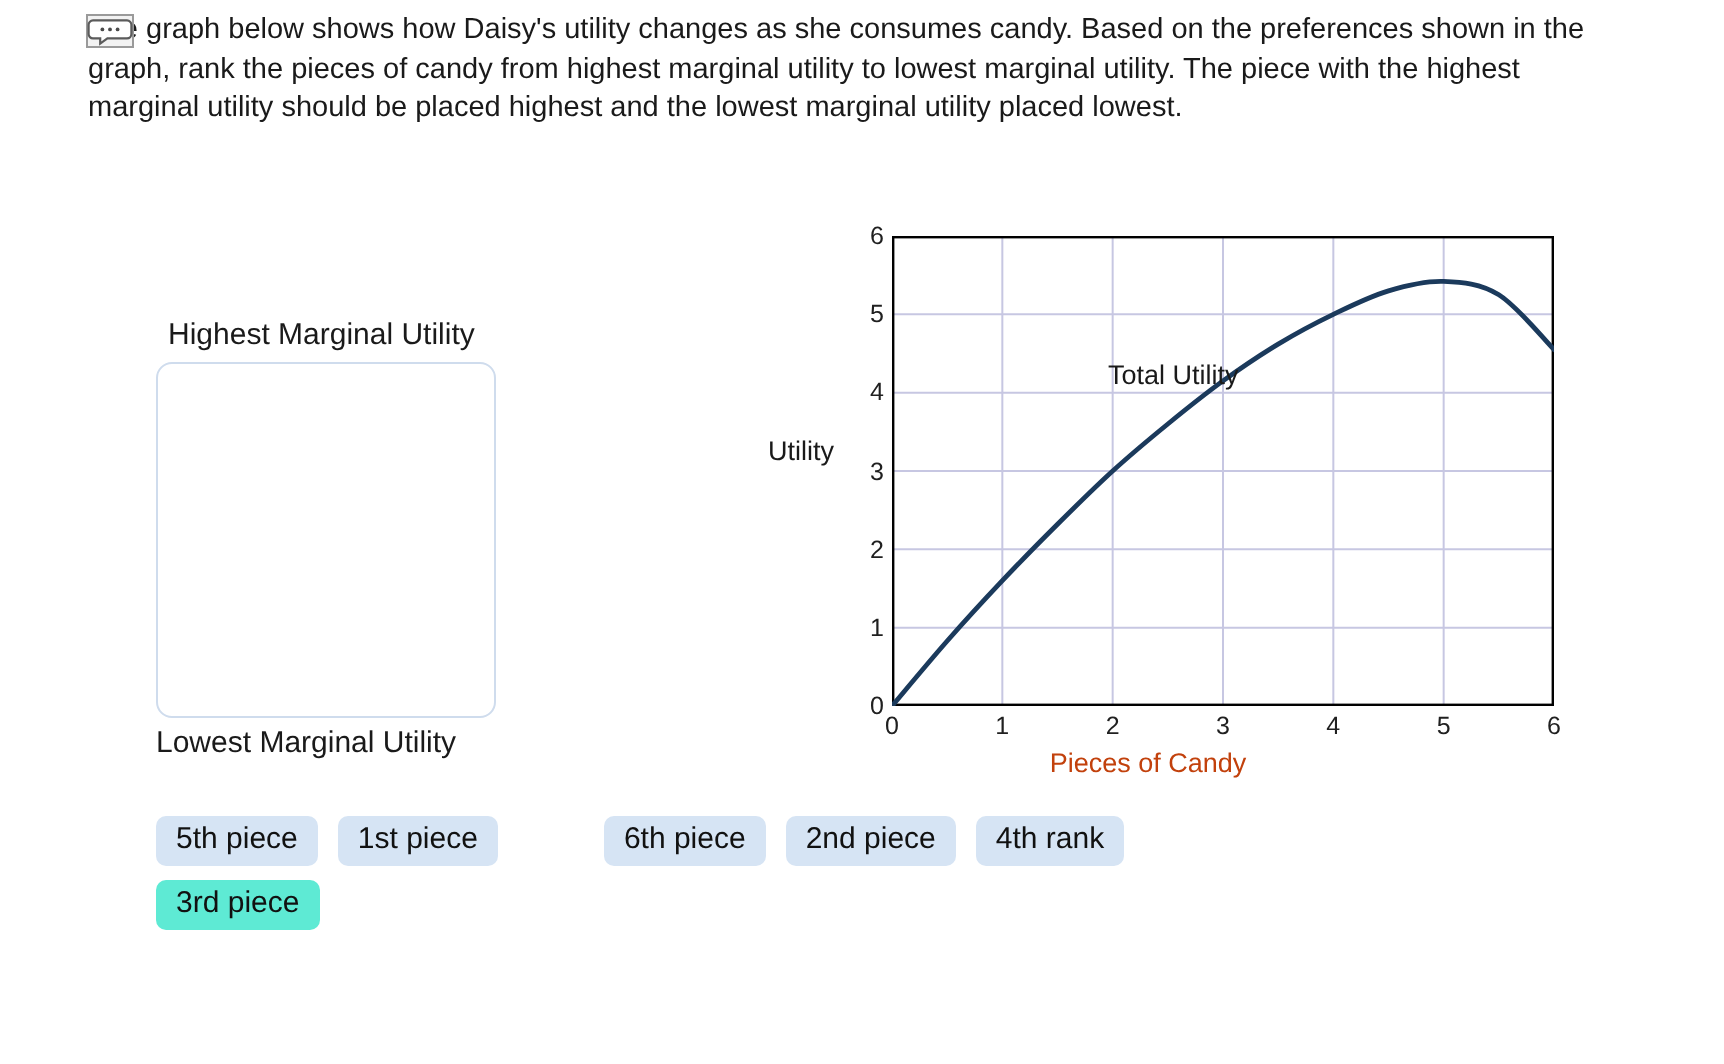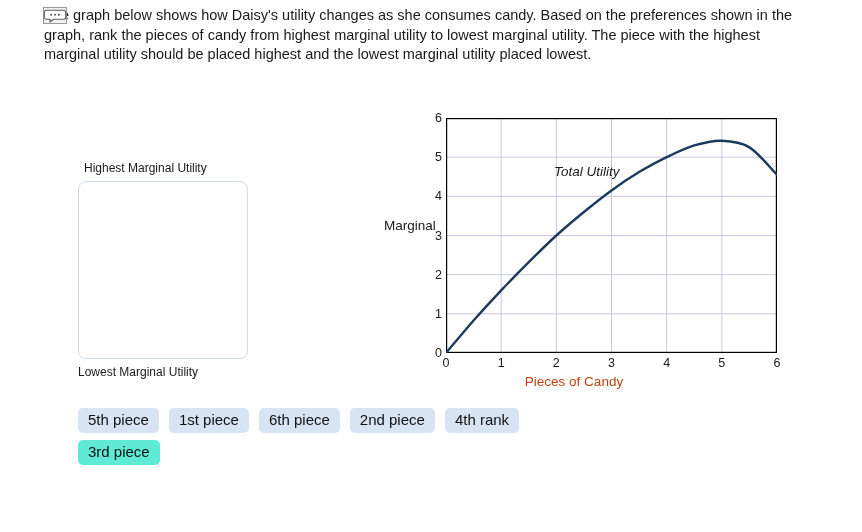--- a/index.html
+++ b/index.html
@@ -36,21 +36,21 @@
   }
 
   
   #rank-panel {
     position: absolute;
     left: 78px;
     top: 158px;
     width: 172px;
   }
   #rank-top-label, #rank-bottom-label {
-    font-size: 12px;
+    font-size: 15px;
     color: #1a1a1a;
     white-space: nowrap;
     line-height: 20px;
   }
   #rank-top-label { margin-left: 6px; }
   #rank-bottom-label { margin-left: 0px; }
   #dropzone {
     width: 168px;
     height: 176px;
     border: 1px solid #cfdced;
@@ -161,28 +161,28 @@
 
 <div id="rank-panel">
   <div id="rank-top-label">Highest Marginal Utility</div>
   <div id="dropzone"></div>
   <div id="rank-bottom-label">Lowest  Marginal Utility</div>
 </div>
 
 <div id="chips">
     <div class="chip" style="background: rgb(214, 228, 244); text-align: right;">5th piece</div>
     <div class="chip" style="background: rgb(214, 228, 244);">1st piece</div>
-    <div class="chip" style="background: rgb(214, 228, 244);">6th piece</div>
+    <div class="chip" style="background: rgb(214, 228, 244); margin-left: 43px;">6th piece</div>
     <div class="chip" style="background: rgb(214, 228, 244); text-align: center;">2nd piece</div>
     <div class="chip" style="background: rgb(214, 228, 244);">4th rank</div>
     <div class="chip" style="background: #5eead4;">3rd piece</div>
   </div>
 
 <div id="chart-wrap">
-  <div id="ylabel">Marginal</div>
+  <div id="ylabel">Utility</div>
   <div id="xlabel">Pieces of Candy</div>
   <div id="yticks">
       <div class="ytick" style="top: 245px;">0</div>
       <div class="ytick" style="top: 205.833px;">1</div>
       <div class="ytick" style="top: 166.667px;">2</div>
       <div class="ytick" style="top: 127.5px;">3</div>
       <div class="ytick" style="top: 88.3333px;">4</div>
       <div class="ytick" style="top: 49.1667px;">5</div>
       <div class="ytick" style="top: 10px;">6</div>
     </div>
@@ -204,14 +204,14 @@
         <line x1="0" x2="331" y1="39.16666666666666" y2="39.16666666666666" stroke="#c7c7e2" stroke-width="1"></line>
         <line y1="0" y2="235" x1="55.166666666666664" x2="55.166666666666664" stroke="#c7c7e2" stroke-width="1"></line>
         <line y1="0" y2="235" x1="110.33333333333333" x2="110.33333333333333" stroke="#c7c7e2" stroke-width="1"></line>
         <line y1="0" y2="235" x1="165.5" x2="165.5" stroke="#c7c7e2" stroke-width="1"></line>
         <line y1="0" y2="235" x1="220.66666666666666" x2="220.66666666666666" stroke="#c7c7e2" stroke-width="1"></line>
         <line y1="0" y2="235" x1="275.83333333333337" x2="275.83333333333337" stroke="#c7c7e2" stroke-width="1"></line>
       </g>
     <rect x="0.5" y="0.5" width="330" height="234" fill="none" stroke="#000000" stroke-width="1.4"></rect>
     <path id="curve" fill="none" stroke-width="2.4" stroke-linecap="round" stroke-linejoin="round" d="M 0.00 235.00 C 4.60 229.58, 18.39 212.94, 27.58 202.49 C 36.78 192.05, 45.97 182.06, 55.17 172.33 C 64.36 162.61, 73.56 153.27, 82.75 144.13 C 91.94 134.99, 101.14 125.86, 110.33 117.50 C 119.53 109.14, 128.72 101.51, 137.92 94.00 C 147.11 86.49, 156.31 79.12, 165.50 72.46 C 174.69 65.80, 183.89 59.60, 193.08 54.05 C 202.28 48.50, 211.47 43.61, 220.67 39.17 C 229.86 34.73, 239.06 30.16, 248.25 27.42 C 257.44 24.68, 266.64 22.39, 275.83 22.72 C 285.03 23.04, 294.22 23.70, 303.42 29.38 C 312.61 35.05, 326.40 52.22, 331.00 56.79" stroke="#1b3a5c"></path>
   </svg>
-  <div id="curve-annotation" style="position:absolute; left:184px; top:56px; font-size:13.5px; color:#1a1a1a;font-style:italic;">Total Utility</div>
+  <div id="curve-annotation" style="position:absolute; left:184px; top:72px; font-size:13.5px; color:#1a1a1a;">Total Utility</div>
 </div>
 
 </body></html>

